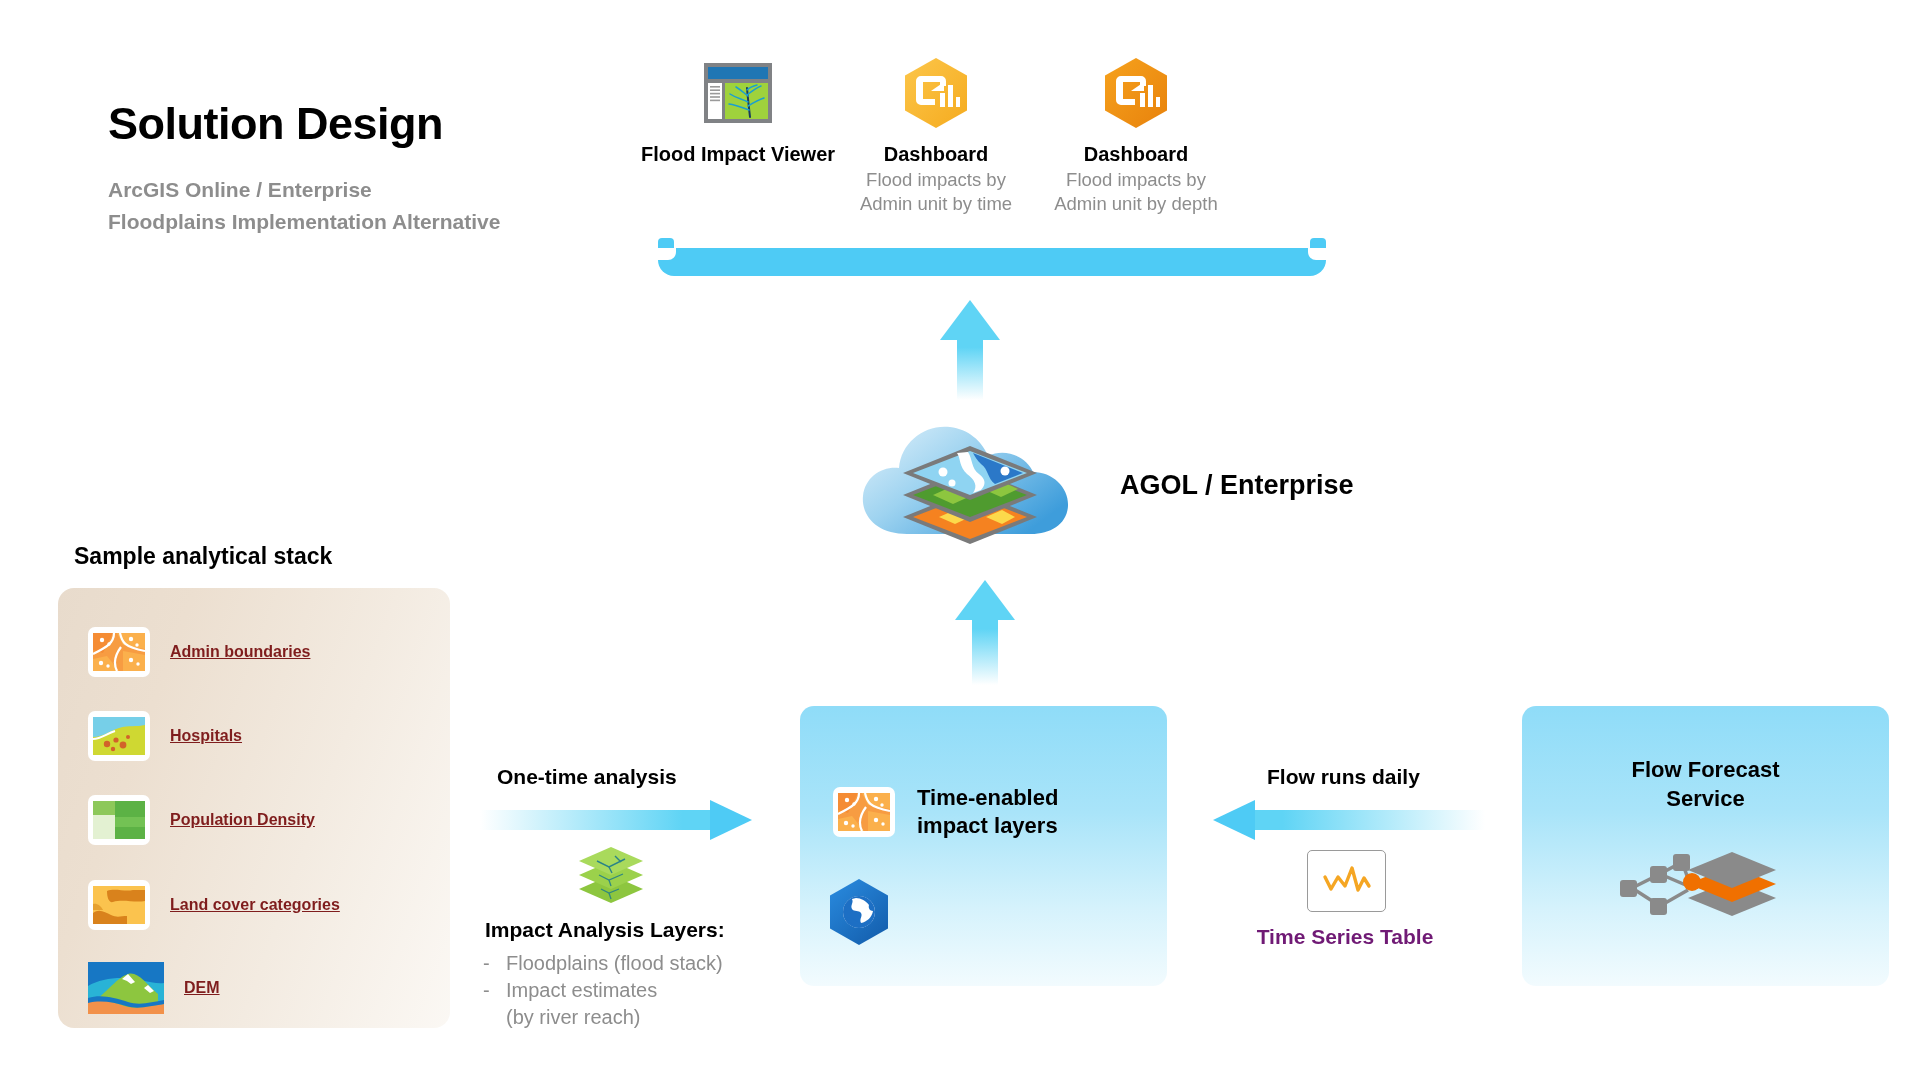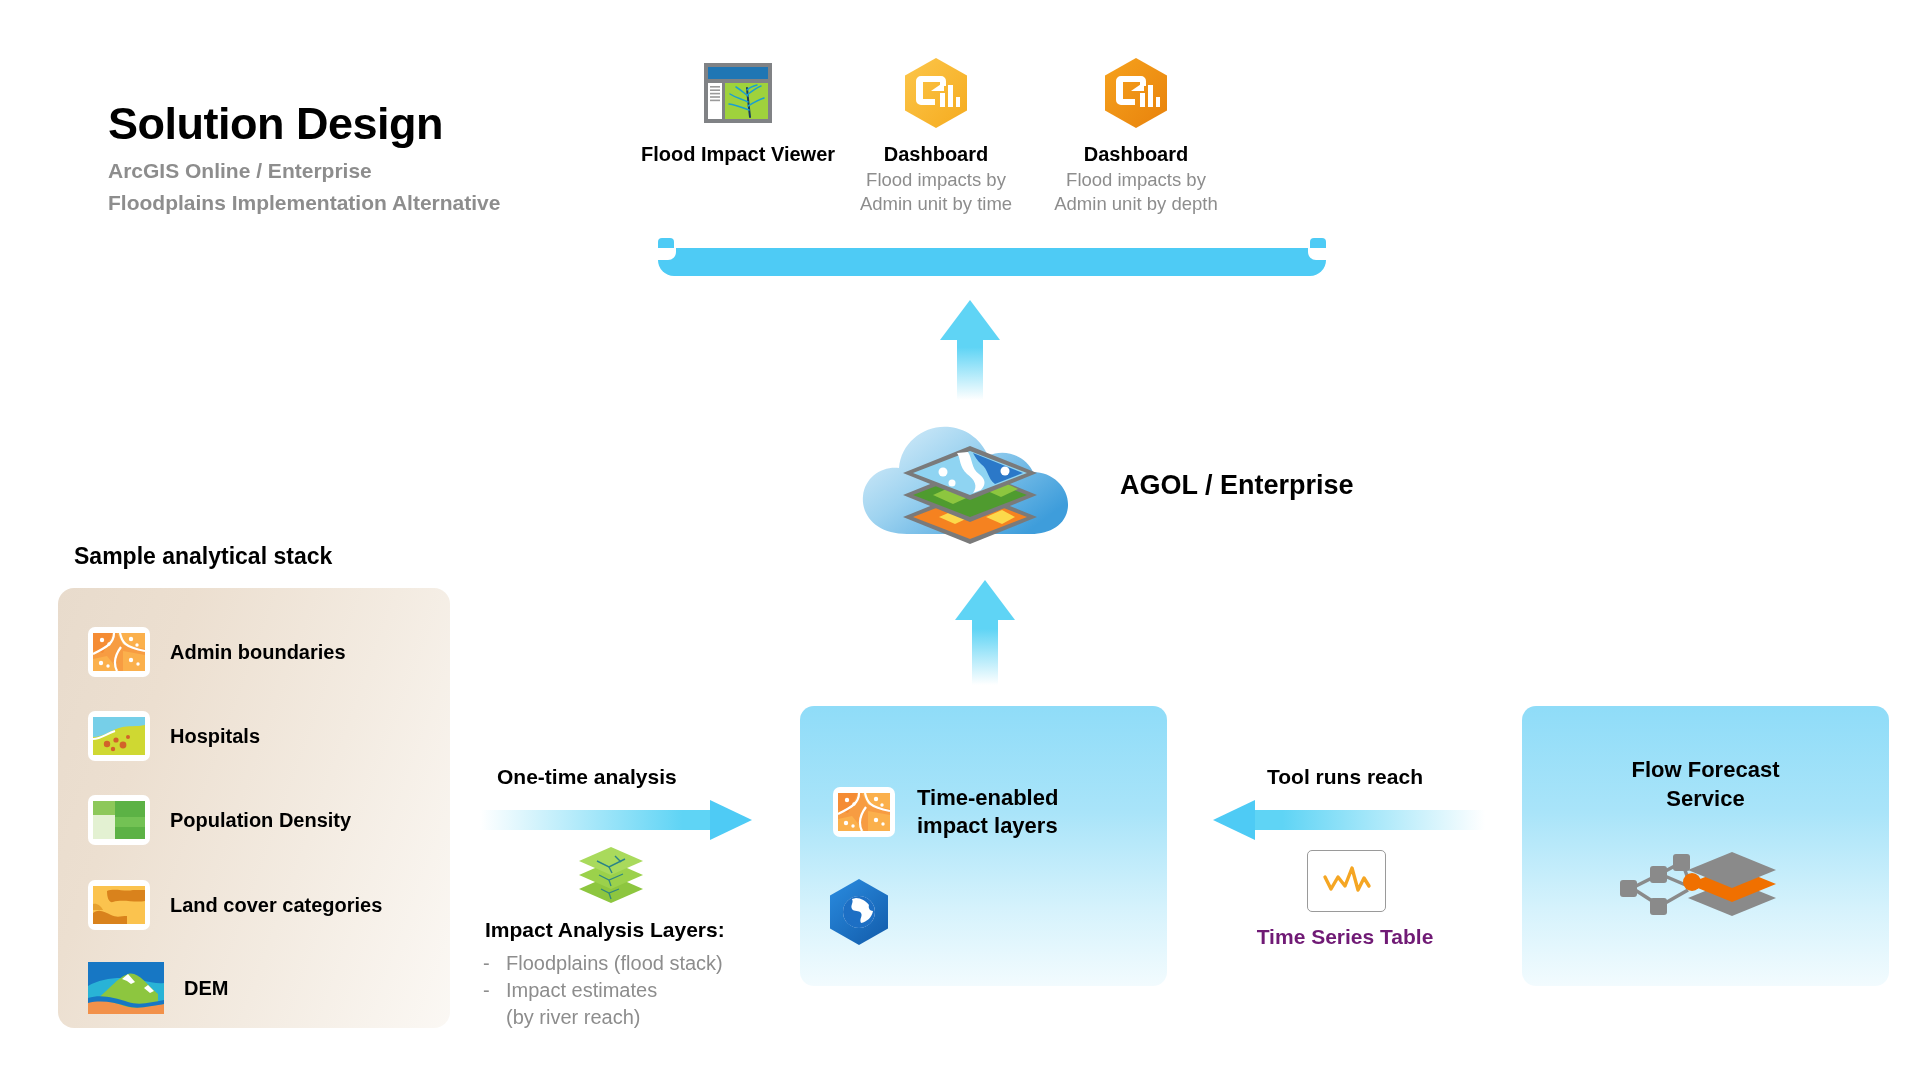--- a/index.html
+++ b/index.html
@@ -15,21 +15,21 @@
   
   #title-block { position: absolute; left: 108px; top: 100px; }
   #page-title {
     font-size: 45px; font-weight: bold; color: #000000;
     letter-spacing: -0.5px; line-height: 1.05;
   }
   .subtitle-line {
     font-size: 21px; font-weight: bold; color: #8d8d8d;
     line-height: 1.42; margin-top: 2px;
   }
-  #subtitle-1 { margin-top: 9px; }
+  #subtitle-1 { margin-top: 28px; }
 
   
   #app-row {
     position: absolute; left: 640px; top: 54px;
     width: 680px; height: 175px;
     display: flex; justify-content: flex-start; align-items: flex-start;
   }
   .app-card { width: 200px; display: flex; flex-direction: column; align-items: center; }
   .app-card.first { width: 196px; }
   .app-icon-wrap { height: 78px; display: flex; align-items: center; justify-content: center; }
@@ -102,21 +102,21 @@
   }
   .layer-row {
     position: absolute; left: 88px; display: flex; align-items: center; gap: 20px;
   }
   .layer-thumb {
     width: 62px; height: 50px; border-radius: 7px; background: #fff;
     display: flex; align-items: center; justify-content: center;
     flex: 0 0 auto; overflow: hidden;
   }
   .layer-thumb.bare { background: none; border-radius: 0; width: 76px; height: 52px; }
-  .layer-label { font-size: 20px; font-weight: bold; color: #000000; white-space: nowrap; }
+  .layer-label { font-size: 16px; font-weight: bold; color: #7f1d1d; white-space: nowrap; text-decoration: underline; }
 
   
   .panel-box {
     position: absolute; border-radius: 14px;
     background: linear-gradient(to bottom, #8fdcf8 0%, #a9e4f9 38%, #d5f2fc 72%, #f2fbfe 100%);
   }
   #center-box { left: 800px; top: 706px; width: 367px; height: 280px; }
   #center-row {
     position: absolute; left: 33px; top: 78px;
     display: flex; align-items: center; gap: 22px; justify-content: center;
@@ -492,21 +492,21 @@
       </defs>
       <polygon points="31,1 60,17.5 60,50.5 31,67 2,50.5 2,17.5" fill="url(#hexB)"></polygon>
       <circle cx="31" cy="34" r="16" fill="#ffffff"></circle>
       <path d="M31 18 C 40 18, 47 25, 47 34 C 47 43, 40 50, 31 50 C 22 50, 15 43, 15 34 C 15 25, 22 18, 31 18 Z
                M 24 21 C 26 25, 22 27, 24 31 C 26 34, 31 32, 33 35 C 35 38, 31 41, 33 45
                C 39 44, 44 39, 45 33 C 42 33, 40 30, 41 27 C 38 23, 33 20, 28 20 Z" fill="#1d6fc4"></path>
       <path d="M18 39 C 22 47, 31 50, 38 47 C 33 45, 28 44, 24 40 Z" fill="#1d6fc4"></path>
     </svg>
   </div>
 
-  <div id="daily-label">Tool runs reach</div>
+  <div id="daily-label">Flow runs daily</div>
   <div id="arrow-left">
     <div class="bar"></div>
       <div class="tip"></div>
   </div>
   <div id="tst-box">
     <svg width="52" height="34" viewBox="0 0 52 34" xmlns="http://www.w3.org/2000/svg">
       <polyline points="4,13 10,25 17,13 24,22 31,4 37,26 43,14 48,22" fill="none" stroke="#f5a623" stroke-width="3.4" stroke-linejoin="round" stroke-linecap="round"></polyline>
     </svg>
   </div>
   <div id="tst-label">Time Series Table</div>

